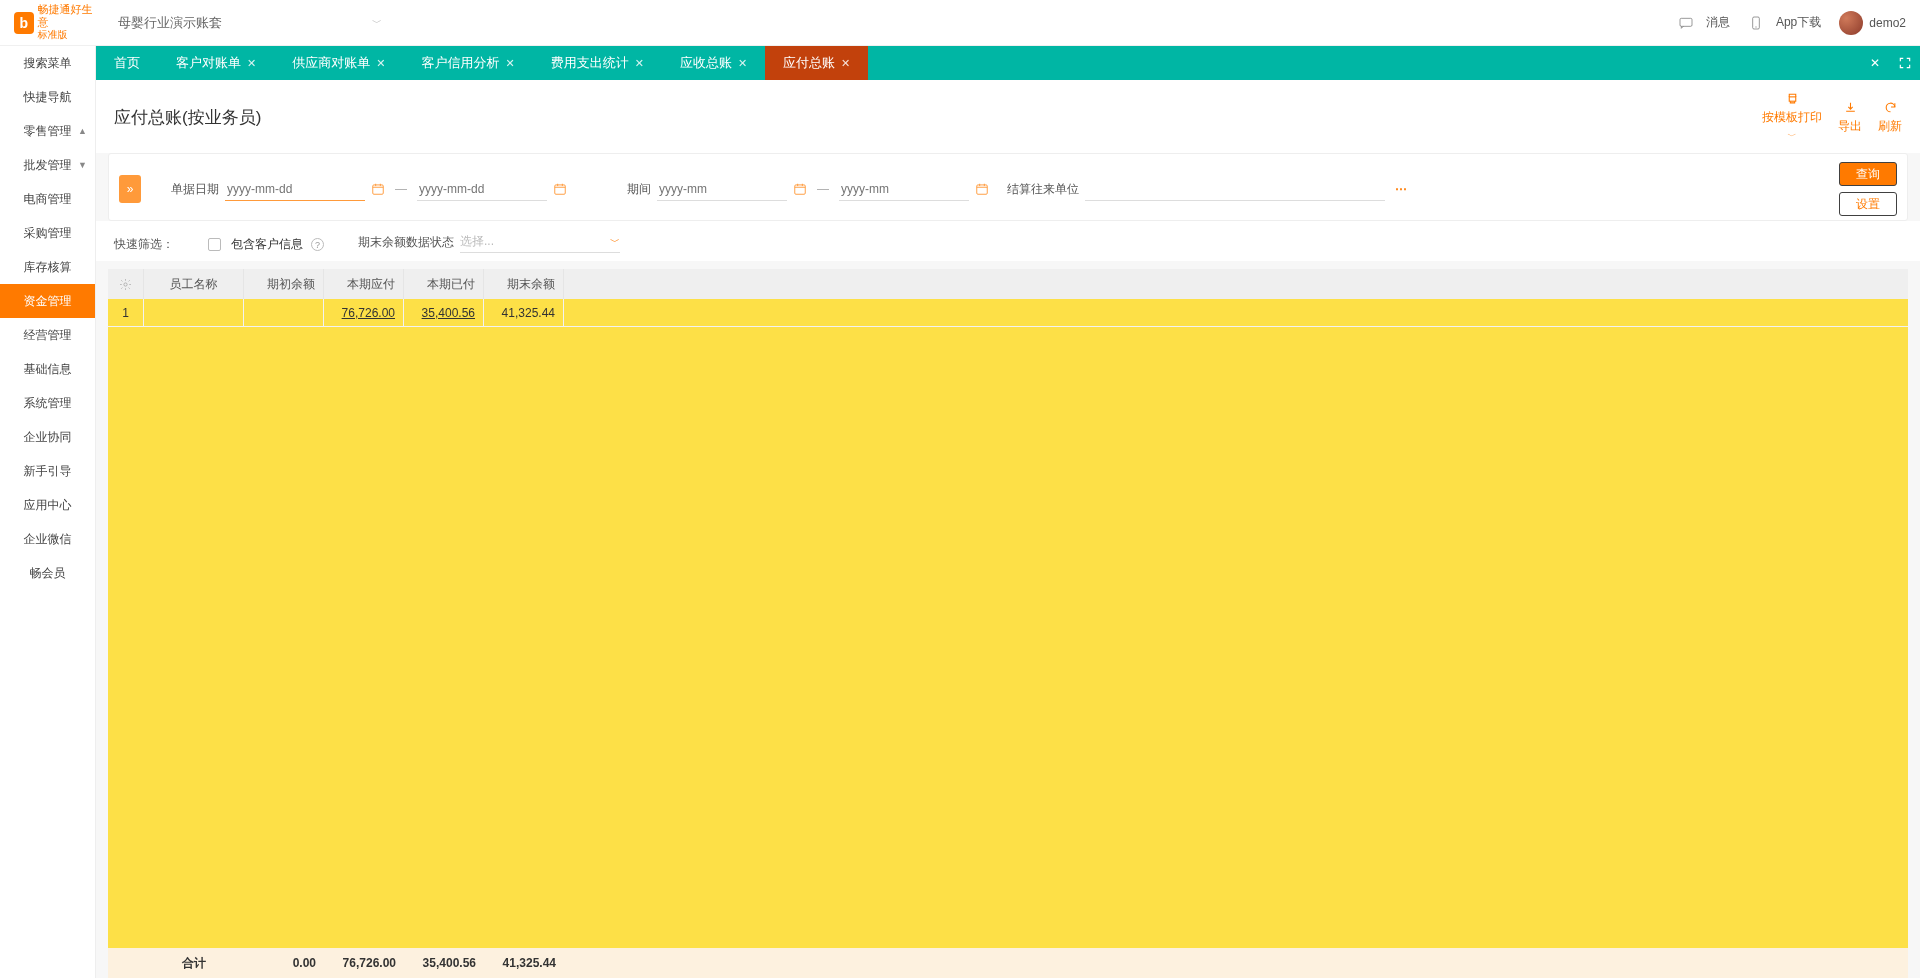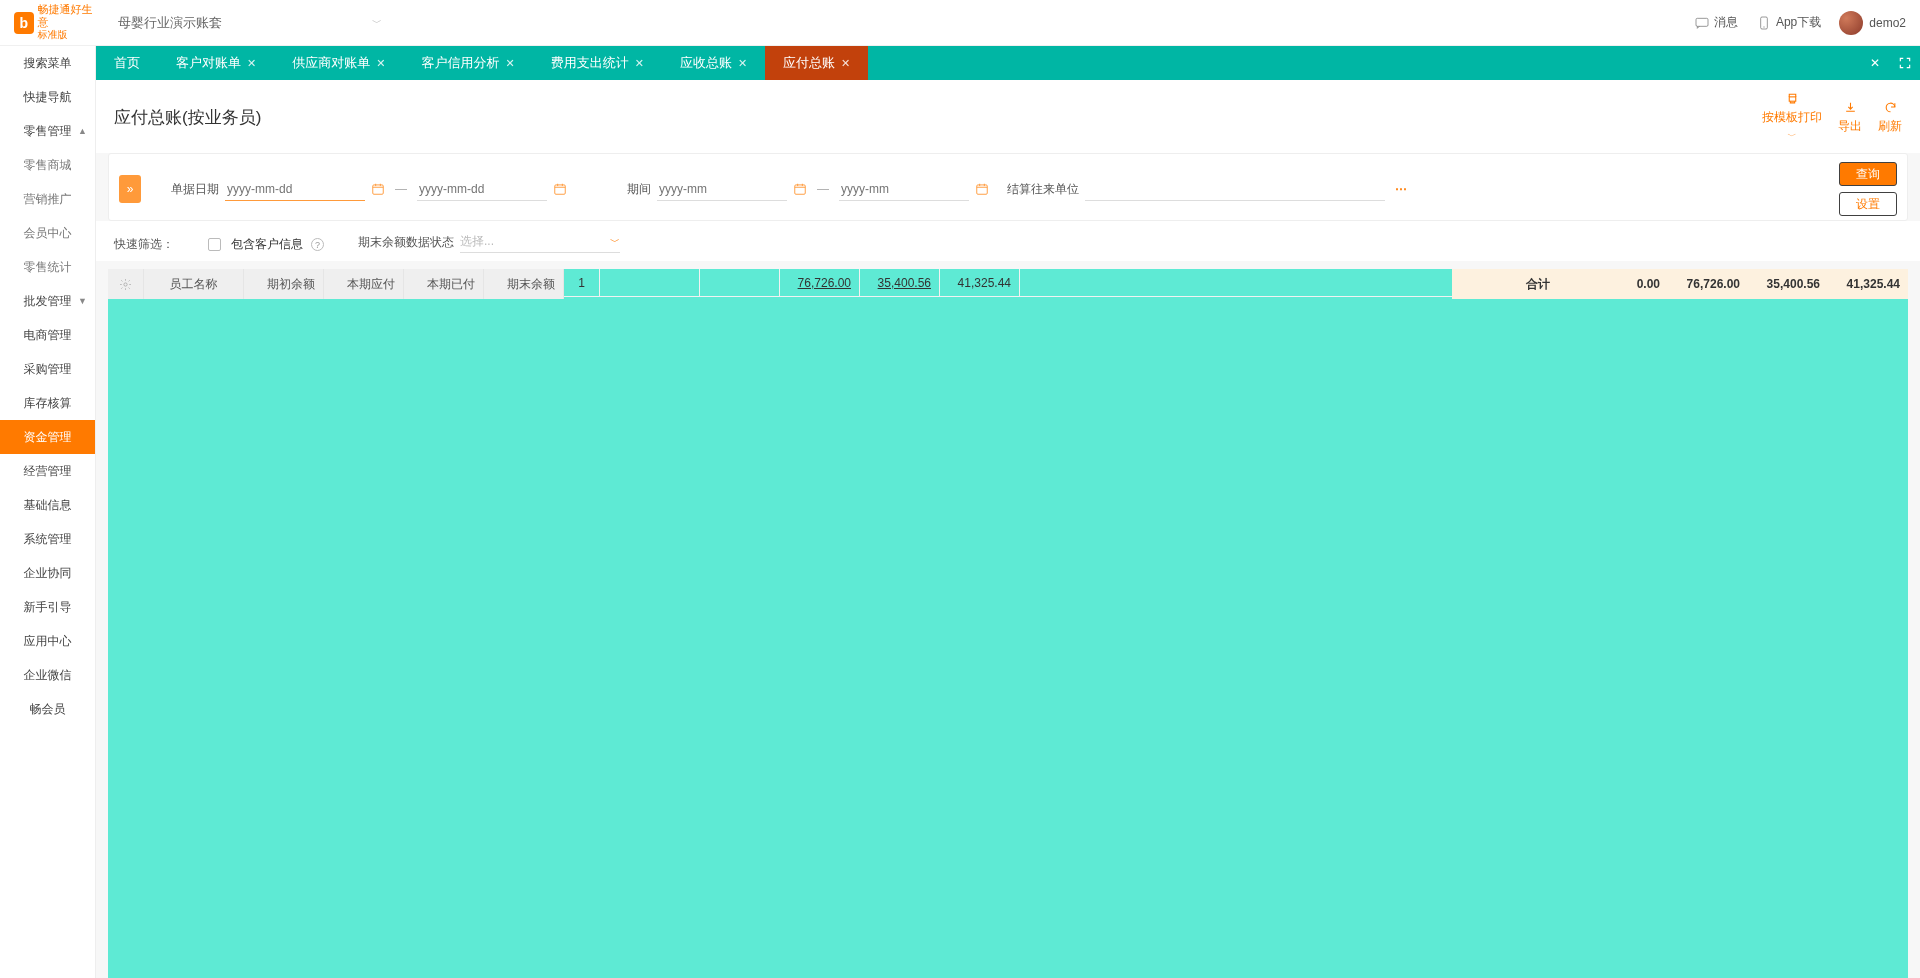--- a/index.html
+++ b/index.html
@@ -7,21 +7,21 @@
 
 
 .top-header { height: 46px; display: flex; align-items: center; padding: 0 14px; border-bottom: 1px solid #f0f0f0; background: #fff; }
 .logo-wrap { display: flex; align-items: center; width: 82px; }
 .logo-b { width: 22px; height: 22px; border-radius: 4px; background: #ff7a00; color: #fff; display: inline-flex; align-items: center; justify-content: center; font-size: 14px; font-weight: 700; }
 .logo-text { margin-left: 4px; font-size: 11px; color: #ff7a00; line-height: 1.1; }
 .logo-sub { font-size: 10px; color: #ff7a00; margin-left: 4px; }
 .account-select { margin-left: 22px; color: #666; font-size: 13px; display: flex; align-items: center; gap: 150px; cursor: pointer; }
 .account-select .chev { color: #bbb; font-size: 10px; }
 .top-right { margin-left: auto; display: flex; align-items: center; gap: 18px; color: #555; }
-.tr-item { display: flex; align-items: center; gap: 4px; cursor: pointer; }
+.tr-item { display: flex; align-items: center; gap: 12px; cursor: pointer; }
 .tr-ico { width: 16px; height: 16px; stroke: #666; fill: none; }
 .avatar { width: 24px; height: 24px; border-radius: 50%; background: radial-gradient(circle at 30% 30%, #d07a5a, #8c3a2a); }
 .user { display: flex; align-items: center; gap: 6px; }
 
 
 .layout { display: flex; height: calc(100vh - 46px); }
 .sidebar { width: 96px; background: #fff; display: flex; flex-direction: column; border-right: 1px solid #eee; }
 .sb-item { height: 34px; display: flex; align-items: center; justify-content: center; color: #444; cursor: pointer; font-size: 12px; position: relative; }
 .sb-item.strong { font-weight: 500; }
 .sb-item.active { background: #ff7a00; color: #fff; }
@@ -69,21 +69,21 @@
 
 
 .filter2 { display: flex; align-items: flex-end; gap: 34px; padding: 10px 18px 8px; background: #fff; margin-top: 0; }
 .f2-label { color: #555; }
 .chk { width: 13px; height: 13px; border: 1px solid #bbb; border-radius: 2px; display: inline-block; vertical-align: middle; }
 .help { width: 13px; height: 13px; border: 1px solid #bbb; border-radius: 50%; font-size: 9px; color: #999; display: inline-flex; align-items: center; justify-content: center; margin-left: 2px; }
 .select-faux { border: none; border-bottom: 1px solid #ddd; width: 160px; display: flex; justify-content: space-between; align-items: center; color: #bbb; padding: 2px 0; cursor: pointer; }
 .select-faux .chev { color: #ff7a00; font-size: 10px; }
 
 
-.table-wrap { flex: 1; margin: 8px 12px 0; background: #5eead4; position: relative; display: flex; }
+.table-wrap { flex: 1; margin: 8px 12px 0; background: #fde047; position: relative; display: flex; flex-direction: column; }
 .thead { display: flex; background: #efefef; height: 30px; align-items: center; color: #555; font-size: 12px; }
 .th, .td { border-right: 1px solid #e5e5e5; height: 100%; display: flex; align-items: center; padding: 0 8px; }
 .th { justify-content: center; }
 .col-gear { width: 36px; justify-content: center; }
 .col-name { width: 100px; }
 .col-num { width: 80px; text-align: right; justify-content: flex-end; }
 .gear-ico { width: 13px; height: 13px; stroke: #888; fill: none; }
 .tbody { flex: 1; }
 .trow { display: flex; height: 28px; border-bottom: 1px solid #f2f2f2; align-items: center; }
 .td { border-right: 1px solid #f2f2f2; }
@@ -132,26 +132,20 @@
 
 <div class="layout">
 
   <div class="sidebar">
     <div class="sb-item">搜索菜单</div>
     <div class="sb-item">快捷导航</div>
     <div class="sb-item strong">
         <span>零售管理</span>
         <span class="tri">▲</span>
       </div>
-    <div class="sb-sub">
-      <div class="sb-item">零售商城</div>
-      <div class="sb-item">营销推广</div>
-      <div class="sb-item">会员中心</div>
-      <div class="sb-item">零售统计</div>
-    </div>
     <div class="sb-item strong">
         <span>批发管理</span>
         <span class="tri">▼</span>
       </div>
     <div class="sb-item">电商管理</div>
     <div class="sb-item">采购管理</div>
     <div class="sb-item">库存核算</div>
     <div class="sb-item active">资金管理</div>
     <div class="sb-item">经营管理</div>
     <div class="sb-item">基础信息</div>

